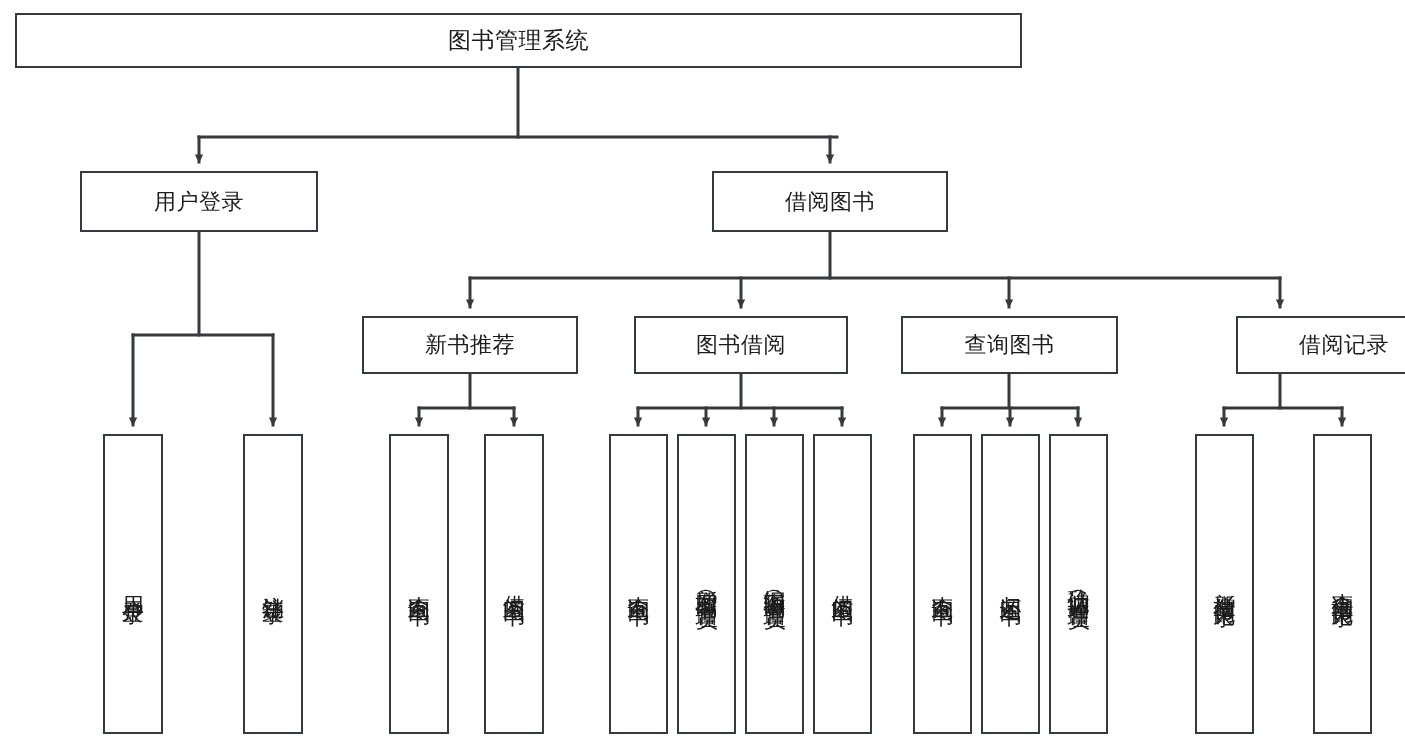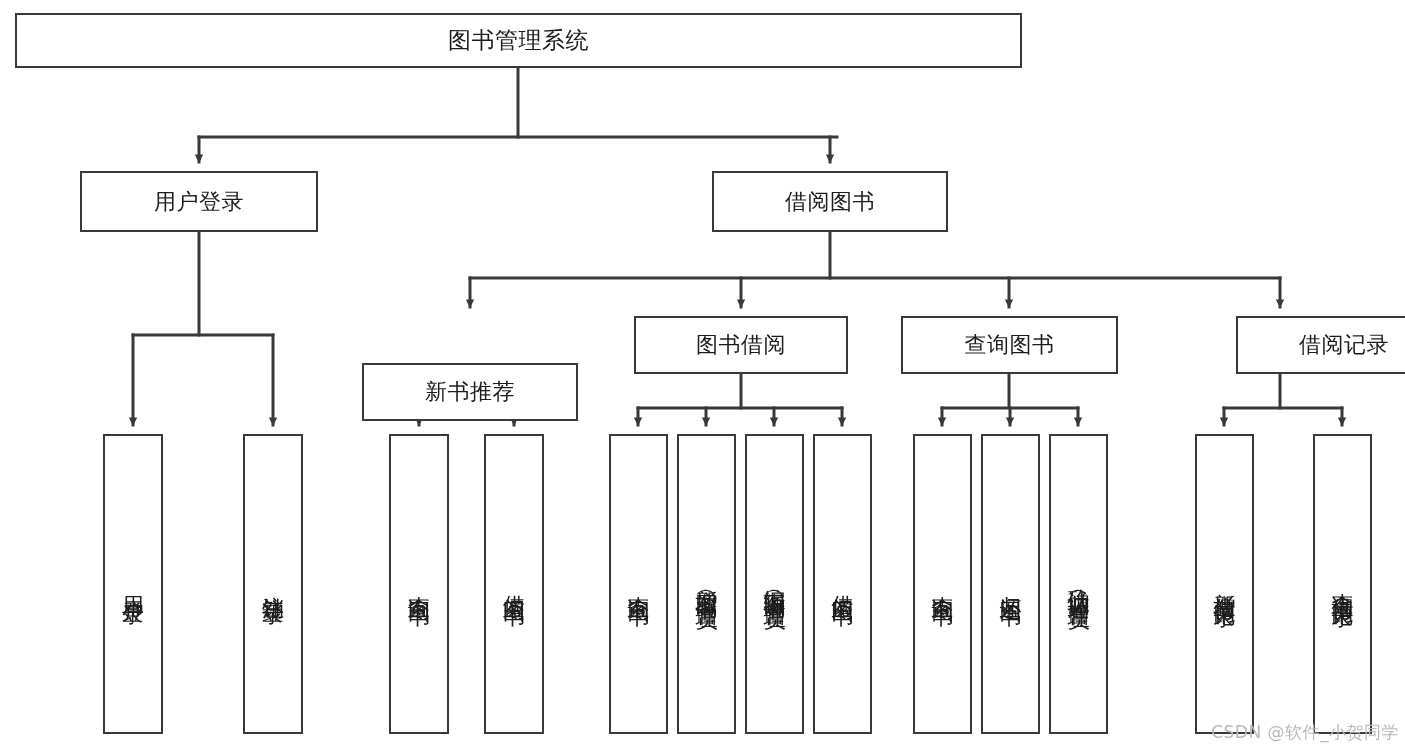--- a/index.html
+++ b/index.html
@@ -133,21 +133,21 @@
     <span class="node-label">图书管理系统</span>
   </div>
 
   <div class="node horizontal" id="node-l1-0" style="left: 80px; top: 171px; width: 238px; height: 61px;">
     <span class="node-label">用户登录</span>
   </div>
   <div class="node horizontal" id="node-l1-1" style="left: 712px; top: 171px; width: 236px; height: 61px;">
     <span class="node-label">借阅图书</span>
   </div>
 
-  <div class="node horizontal" id="node-l2-0" style="left: 362px; top: 316px; width: 216px; height: 58px; margin-top: 47px;">
+  <div class="node horizontal" id="node-l2-0" style="left: 362px; top: 316px; width: 216px; height: 58px;">
     <span class="node-label">新书推荐</span>
   </div>
   <div class="node horizontal" id="node-l2-1" style="left: 634px; top: 316px; width: 214px; height: 58px; align-items: center;">
     <span class="node-label">图书借阅</span>
   </div>
   <div class="node horizontal" id="node-l2-2" style="left: 901px; top: 316px; width: 217px; height: 58px;">
     <span class="node-label">查询图书</span>
   </div>
   <div class="node horizontal" id="node-l2-3" style="left: 1236px; top: 316px; width: 216px; height: 58px;">
     <span class="node-label">借阅记录</span>
@@ -186,15 +186,14 @@
   <div class="node vertical" id="node-leaf-10" style="left: 1049px; top: 434px; width: 59px; height: 300px;">
     <span class="node-label">确认归还（管理员）</span>
   </div>
   <div class="node vertical" id="node-leaf-11" style="left: 1195px; top: 434px; width: 59px; height: 300px;">
     <span class="node-label">新增借阅记录</span>
   </div>
   <div class="node vertical" id="node-leaf-12" style="left: 1313px; top: 434px; width: 59px; height: 300px;">
     <span class="node-label">查询借阅记录</span>
   </div>
 
-  <div id="watermark">CSDN @软件_小贺同学</div>
 
 </div>
 
 </body></html>

